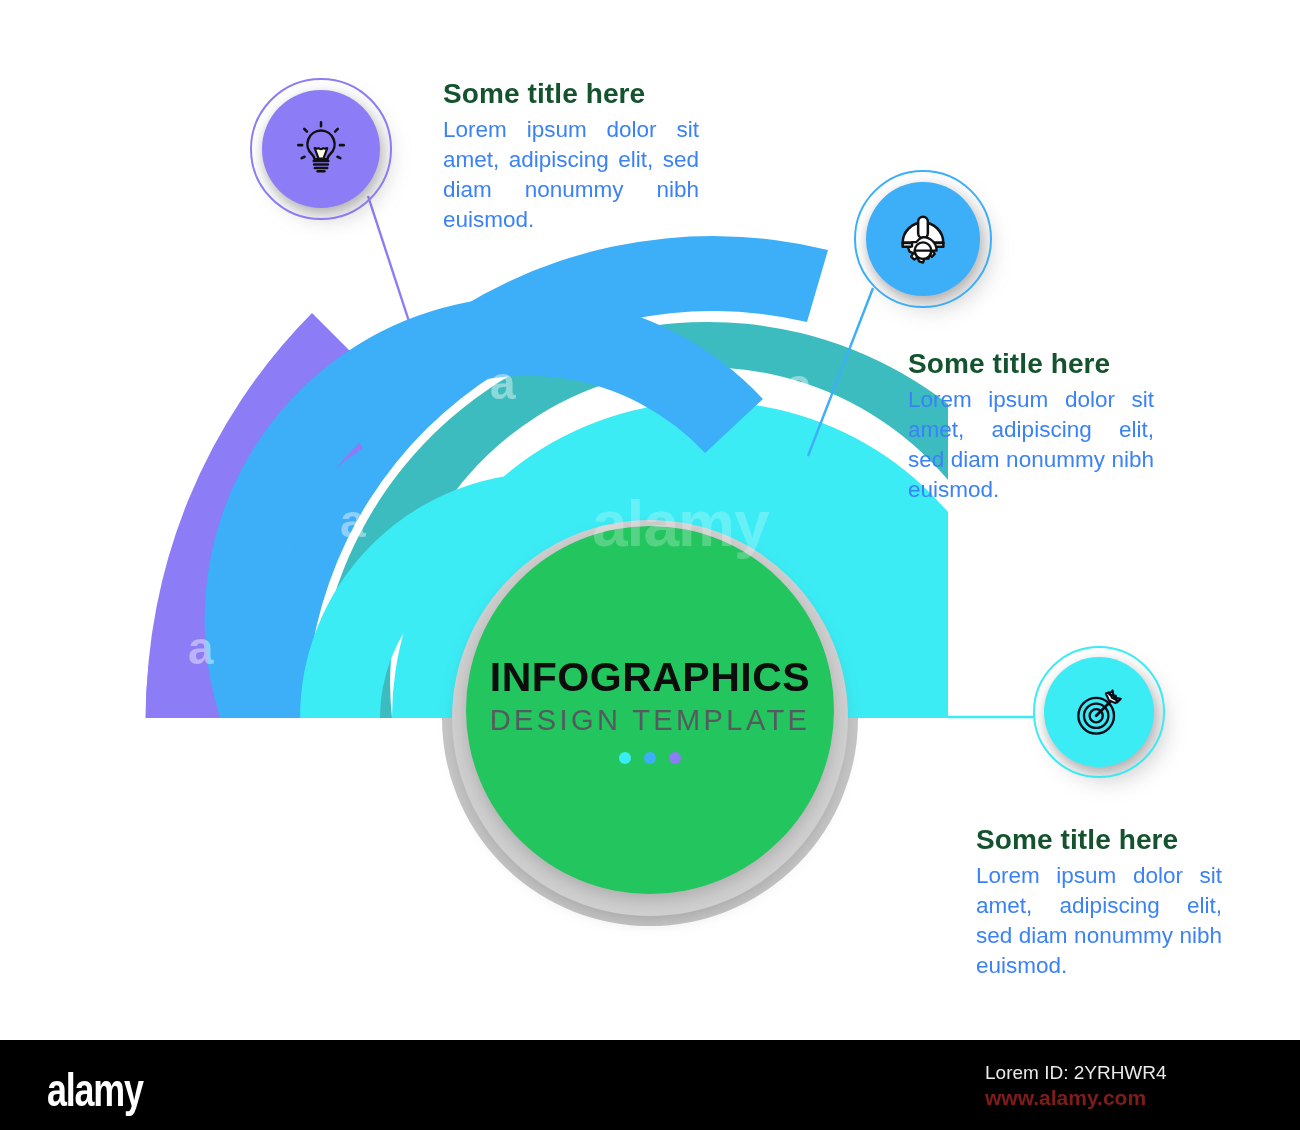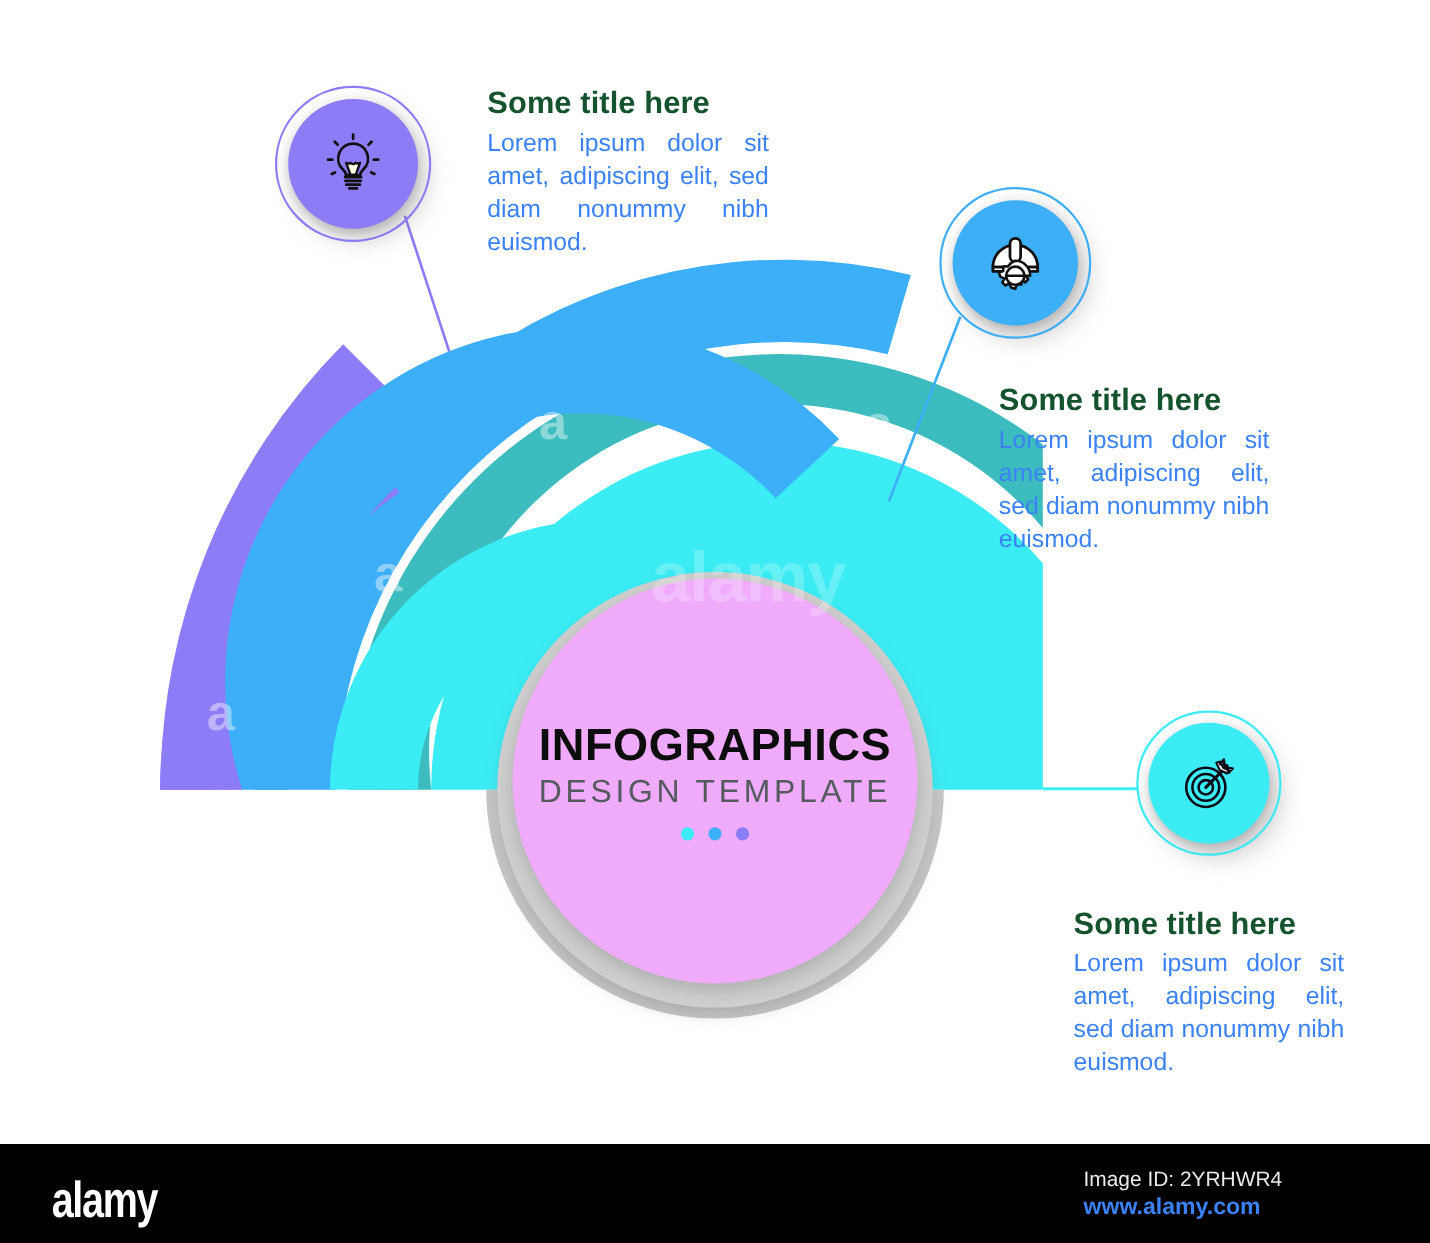--- a/index.html
+++ b/index.html
@@ -27,21 +27,21 @@
     background:rgba(90,90,95,0.35);
     filter:blur(9px);
   }
   .center-ring{
     position:absolute;left:0;top:0;width:396px;height:396px;border-radius:50%;
     background:#cfcfcf;
   }
   .center-disc{
     position:absolute;left:14px;top:6px;
     width:368px;height:368px;border-radius:50%;
-    background:#f0abfc;
+    background:#22c55e;
     box-shadow:0 6px 16px rgba(0,0,0,0.16);
     display:flex;flex-direction:column;align-items:center;justify-content:center;
   }
   .center-title{
     font-size:41px;font-weight:bold;letter-spacing:0.5px;color:#0d0d0d;
     line-height:1.0;margin:0;white-space:nowrap;
   }
   .center-sub{
     font-size:29px;font-weight:400;letter-spacing:3.4px;color:#555a5e;
     margin-top:6px;white-space:nowrap;
@@ -94,21 +94,21 @@
     font-size:46px;font-weight:bold;color:#fff;letter-spacing:-1.5px;
     font-family:"Liberation Sans",sans-serif;
     transform:scaleX(0.78);transform-origin:left center;
   }
   .imgid{
     position:absolute;right:55px;top:1062px;width:260px;text-align:left;
     font-size:19px;color:#e9e9e9;font-weight:400;
   }
   .wwwline{
     position:absolute;right:55px;top:1086px;width:260px;text-align:left;
-    font-size:21px;color:#3b82f6;font-weight:bold;
+    font-size:21px;color:#7f1d1d;font-weight:bold;
   }
 </style>
 </head>
 <body>
 
 <div id="stage">
 
   <svg class="arcsvg" viewBox="0 0 1300 1130">
     <defs>
       <filter id="softsh" x="-30%" y="-30%" width="160%" height="160%">
@@ -243,16 +243,16 @@
   <div class="wm wm-a" style="left:340px;top:498px;">a</div>
   <div class="wm wm-a" style="left:490px;top:360px;">a</div>
   <div class="wm wm-a" style="left:786px;top:362px;">a</div>
   <div class="wm wm-a" style="left:196px;top:375px;">a</div>
   <div class="wm wm-a" style="left:880px;top:780px;">a</div>
   <div class="wm wm-word" style="left:592px;top:492px;opacity:0.55;">alamy</div>
   <div class="wm wm-word" style="left:500px;top:128px;opacity:0.0;">alamy</div>
 
   <div class="botbar"></div>
   <div class="alamy-logo">alamy</div>
-  <div class="imgid">Image ID: 2YRHWR4</div>
+  <div class="imgid">Lorem ID: 2YRHWR4</div>
   <div class="wwwline">www.alamy.com</div>
 
 </div>
 
 </body></html>

